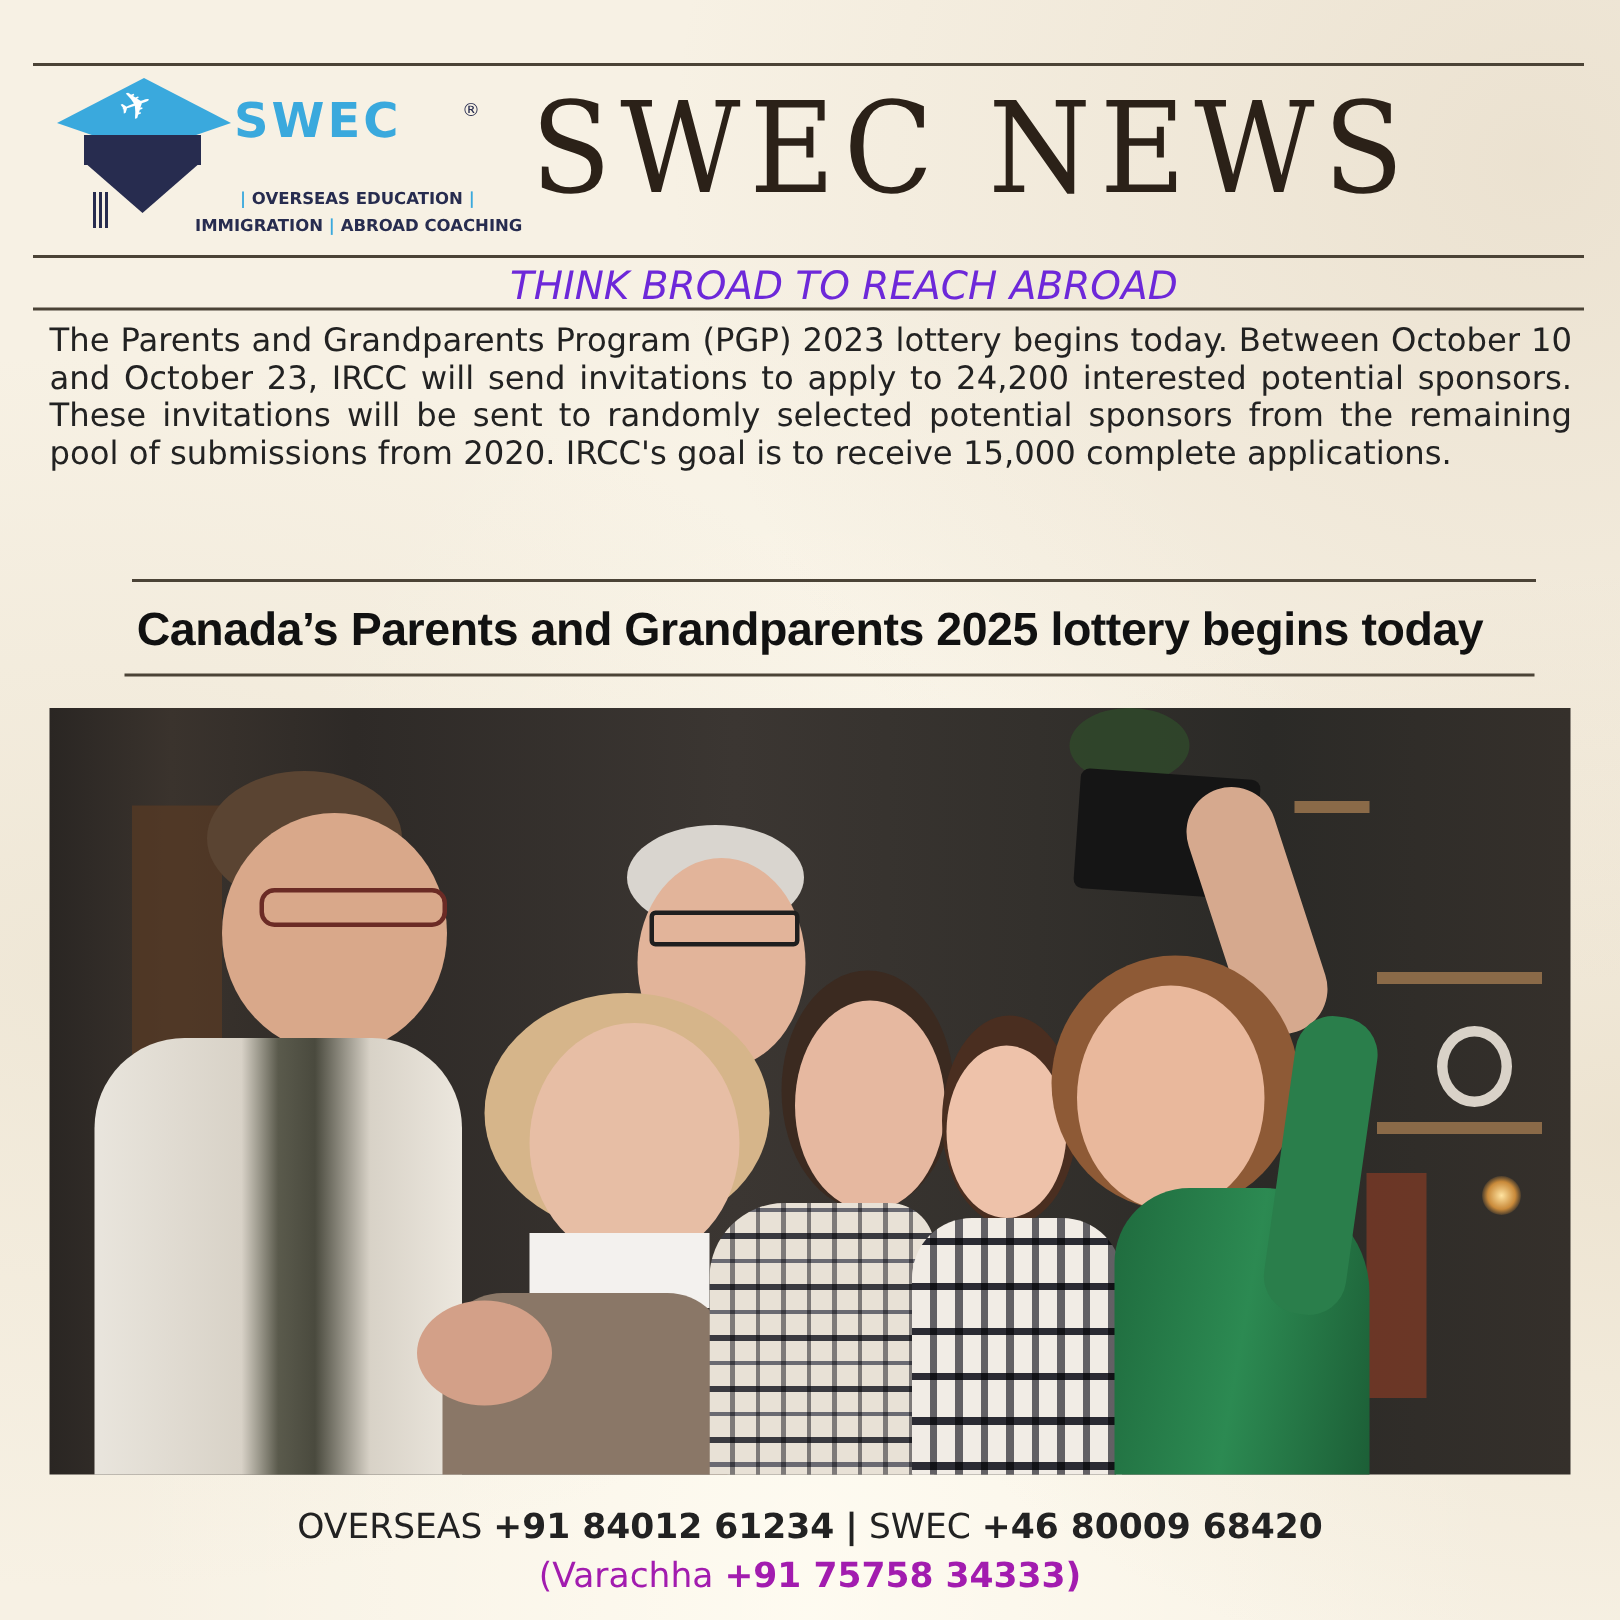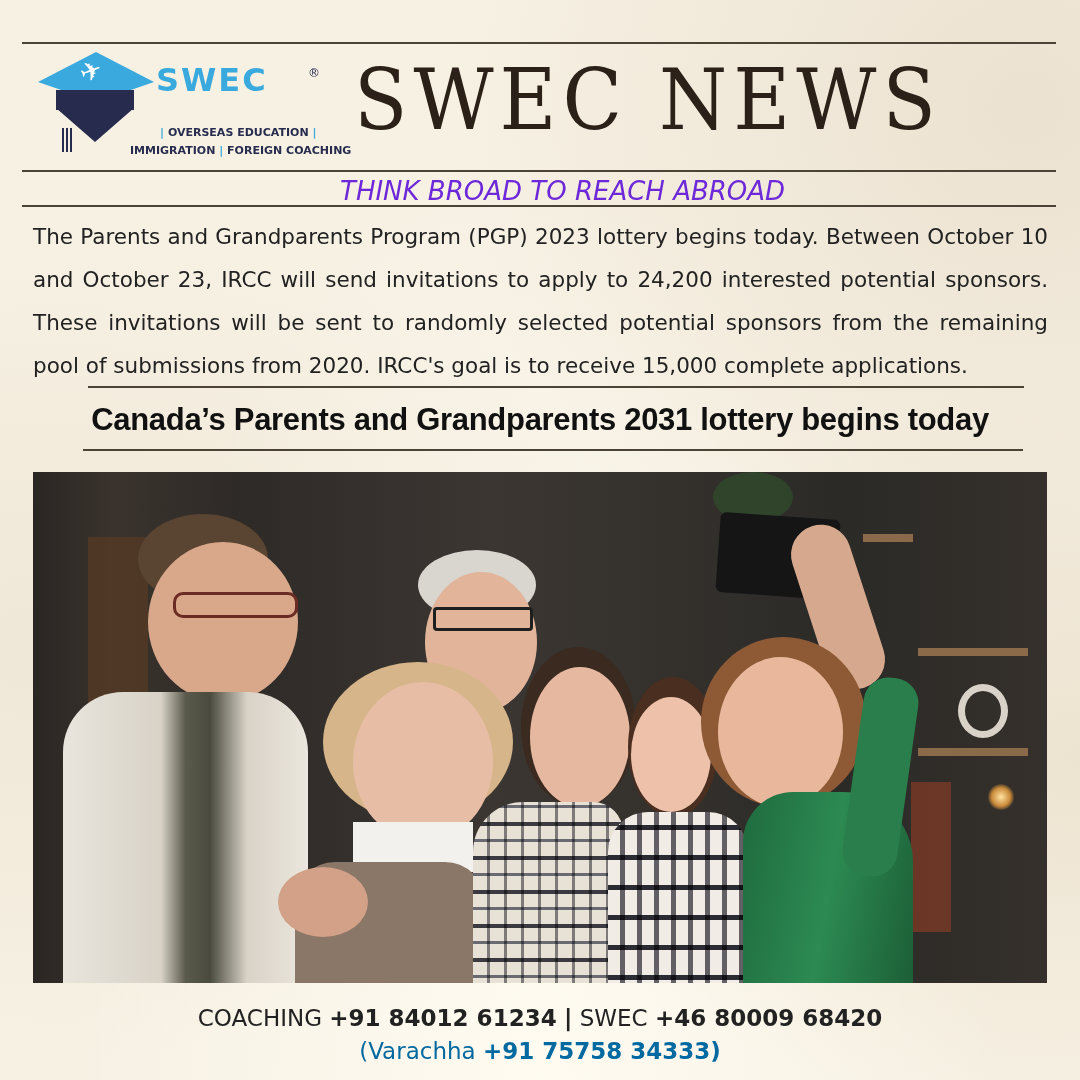--- a/index.html
+++ b/index.html
@@ -36,36 +36,36 @@
   .reg { position:absolute; left:272px; top:16px; font-size:12px; color:#272c4f; }
   .tag1 { position:absolute; left:124px; top:76px; font-size:11px; font-weight:bold; color:#272c4f; white-space:nowrap;text-align:right; }
   .tag2 { position:absolute; left:94px; top:94px; font-size:11px; font-weight:bold; color:#272c4f; white-space:nowrap; }
   .tag1 .bar, .tag2 .bar { color:#3aa9dd; }
 
   .masthead { left: 354px; top: 58px; width: 640px; font-family: "DejaVu Serif", serif; font-size: 78px;
     color: #2b2118; letter-spacing: 6px; line-height: 1; white-space: nowrap; transform: scaleY(1.08); transform-origin: top left; }
   .slogan { left: 340px; top: 176px; font-family: "DejaVu Sans", sans-serif; font-style: italic; font-size: 26px; color: #6d28d9; white-space:nowrap; }
 
   .intro { left: 33px; top: 215px; width: 1015px; font-family: "DejaVu Sans", sans-serif; font-size: 21.5px;
-    line-height: 43px; color: #222; text-align: justify; }
+    line-height: 25px; color: #222; text-align: justify; }
 
   .headline { left: 40px; top: 402px; width: 1000px; text-align:center; font-family: "Liberation Sans", sans-serif;
     font-weight: bold; font-size: 31px; color: #111; letter-spacing: -0.3px; white-space: nowrap; }
 
   
   .photo { left: 33px; top: 472px; width: 1014px; height: 511px; overflow: hidden;
     background: linear-gradient(90deg, #2a2623 0%, #3a332d 8%, #2e2a27 20%, #3b3632 45%, #33302c 65%, #2b2a27 80%, #35302b 100%); }
   .photo .blob { position:absolute; border-radius: 50%; }
   .door { position:absolute; left:55px; top:65px; width:60px; height:220px; background:#5a3a24; opacity:0.7; }
   .shelf { position:absolute; height:8px; background:#8a6a48; }
   .lamp { position:absolute; width:26px; height:26px; border-radius:50%; background: radial-gradient(circle, #ffe3a0 0%, #c98a3a 50%, transparent 75%); }
   .fig { position:absolute; }
 
   .contact1 { left: 0; top: 1005px; width: 1080px; text-align:center; font-family:"DejaVu Sans", sans-serif; font-size: 23px; color:#222; white-space:nowrap; }
-  .contact2 { left: 0; top: 1038px; width: 1080px; text-align:center; font-family:"DejaVu Sans", sans-serif; font-size: 23px; color:#0369a1; white-space:nowrap; }
+  .contact2 { left: 0; top: 1038px; width: 1080px; text-align:center; font-family:"DejaVu Sans", sans-serif; font-size: 23px; color:#a21caf; white-space:nowrap; }
   .b { font-weight: bold; text-align: right; }
 </style>
 </head>
 <body>
 
 <div class="rule" style="left:22px; top:42px; width:1034px;"></div>
 <div class="rule" style="left:22px; top:170px; width:1034px;"></div>
 <div class="rule" style="left:22px; top:205px; width:1034px;"></div>
 
 <div class="abs logo">
@@ -78,31 +78,31 @@
   <div class="swec-word">SWEC</div>
   <div class="reg">®</div>
   <div class="tag1">
     <span class="bar">|</span>
     <span>OVERSEAS EDUCATION</span>
     <span class="bar">|</span>
   </div>
   <div class="tag2">
     <span>IMMIGRATION</span>
     <span class="bar">|</span>
-    <span>FOREIGN COACHING</span>
+    <span>ABROAD COACHING</span>
   </div>
 </div>
 
 <div class="abs masthead">SWEC NEWS</div>
 <div class="abs slogan">THINK BROAD TO REACH ABROAD</div>
 
 <div class="abs intro">The Parents and Grandparents Program (PGP) 2023 lottery begins today. Between October 10 and October 23, IRCC will send invitations to apply to 24,200 interested potential sponsors. These invitations will be sent to randomly selected potential sponsors from the remaining pool of submissions from 2020. IRCC's goal is to receive 15,000 complete applications.</div>
 
 <div class="rule" style="left:88px; top:386px; width:936px;"></div>
-<div class="abs headline">Canada’s Parents and Grandparents 2031 lottery begins today</div>
+<div class="abs headline">Canada’s Parents and Grandparents 2025 lottery begins today</div>
 <div class="rule" style="left:83px; top:449px; width:940px;"></div>
 
 <div class="abs photo" title="Family of six (grandparents, parents and child) smiling and taking a selfie indoors">
   <div class="door"></div>
   <div class="blob" style="left:680px; top:0; width:80px; height:50px; background:#2f4a2a; opacity:.8;"></div>
   <div class="shelf" style="left:830px; top:62px; width:50px;"></div>
   <div class="shelf" style="left:885px; top:176px; width:110px;"></div>
   <div class="shelf" style="left:885px; top:276px; width:110px;"></div>
   <div class="blob" style="left:925px; top:212px; width:36px; height:40px; border:7px solid #d9d2c8; background:transparent;"></div>
   <div class="lamp" style="left:955px; top:312px;"></div>
@@ -139,21 +139,21 @@
       background: repeating-linear-gradient(0deg, #f1ece5 0 12px, #2b2b33 12px 17px, #f1ece5 17px 30px),
                   repeating-linear-gradient(90deg, transparent 0 12px, rgba(40,40,50,.7) 12px 17px); background-blend-mode: multiply;"></div>
 
   <div class="blob" style="left:668px; top:165px; width:165px; height:170px; background:#8e5a36;"></div>
   <div class="blob" style="left:685px; top:185px; width:125px; height:150px; background:#e9b89c;"></div>
   <div class="fig" style="left:710px; top:320px; width:170px; height:200px; background:linear-gradient(100deg,#1f6b3e,#2c8a52 50%,#1c5e36); border-radius:50px 70px 0 0;"></div>
   <div class="fig" style="left:820px; top:205px; width:55px; height:200px; background:#2a7e4b; border-radius:25px; transform:rotate(8deg);"></div>
 </div>
 
 <div class="abs contact1">
-  <span>COACHING</span>
+  <span>OVERSEAS</span>
   <span class="b">+91 84012 61234</span>
   <span class="b">|</span>
   <span>SWEC</span>
   <span class="b">+46 80009 68420</span>
 </div>
 <div class="abs contact2">
   <span>(Varachha</span>
   <span class="b">+91 75758 34333</span><span class="b">)</span>
 </div>
 

